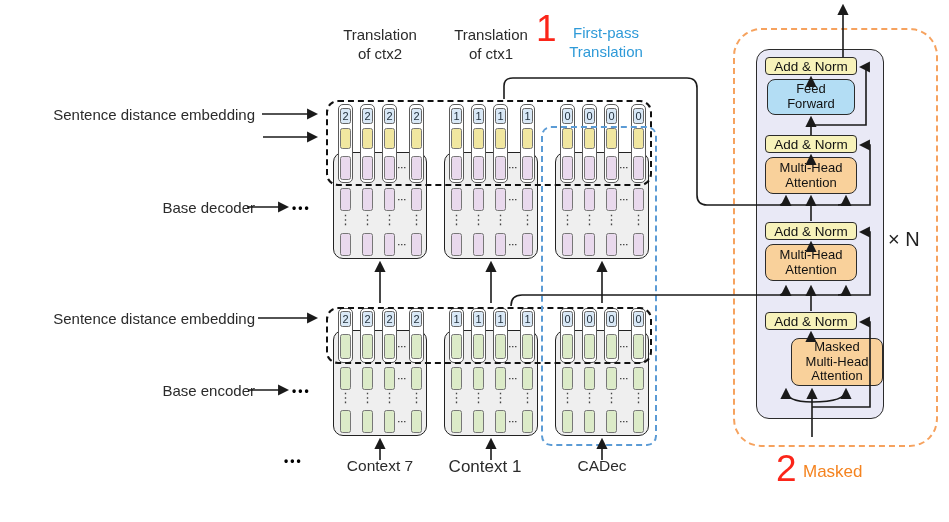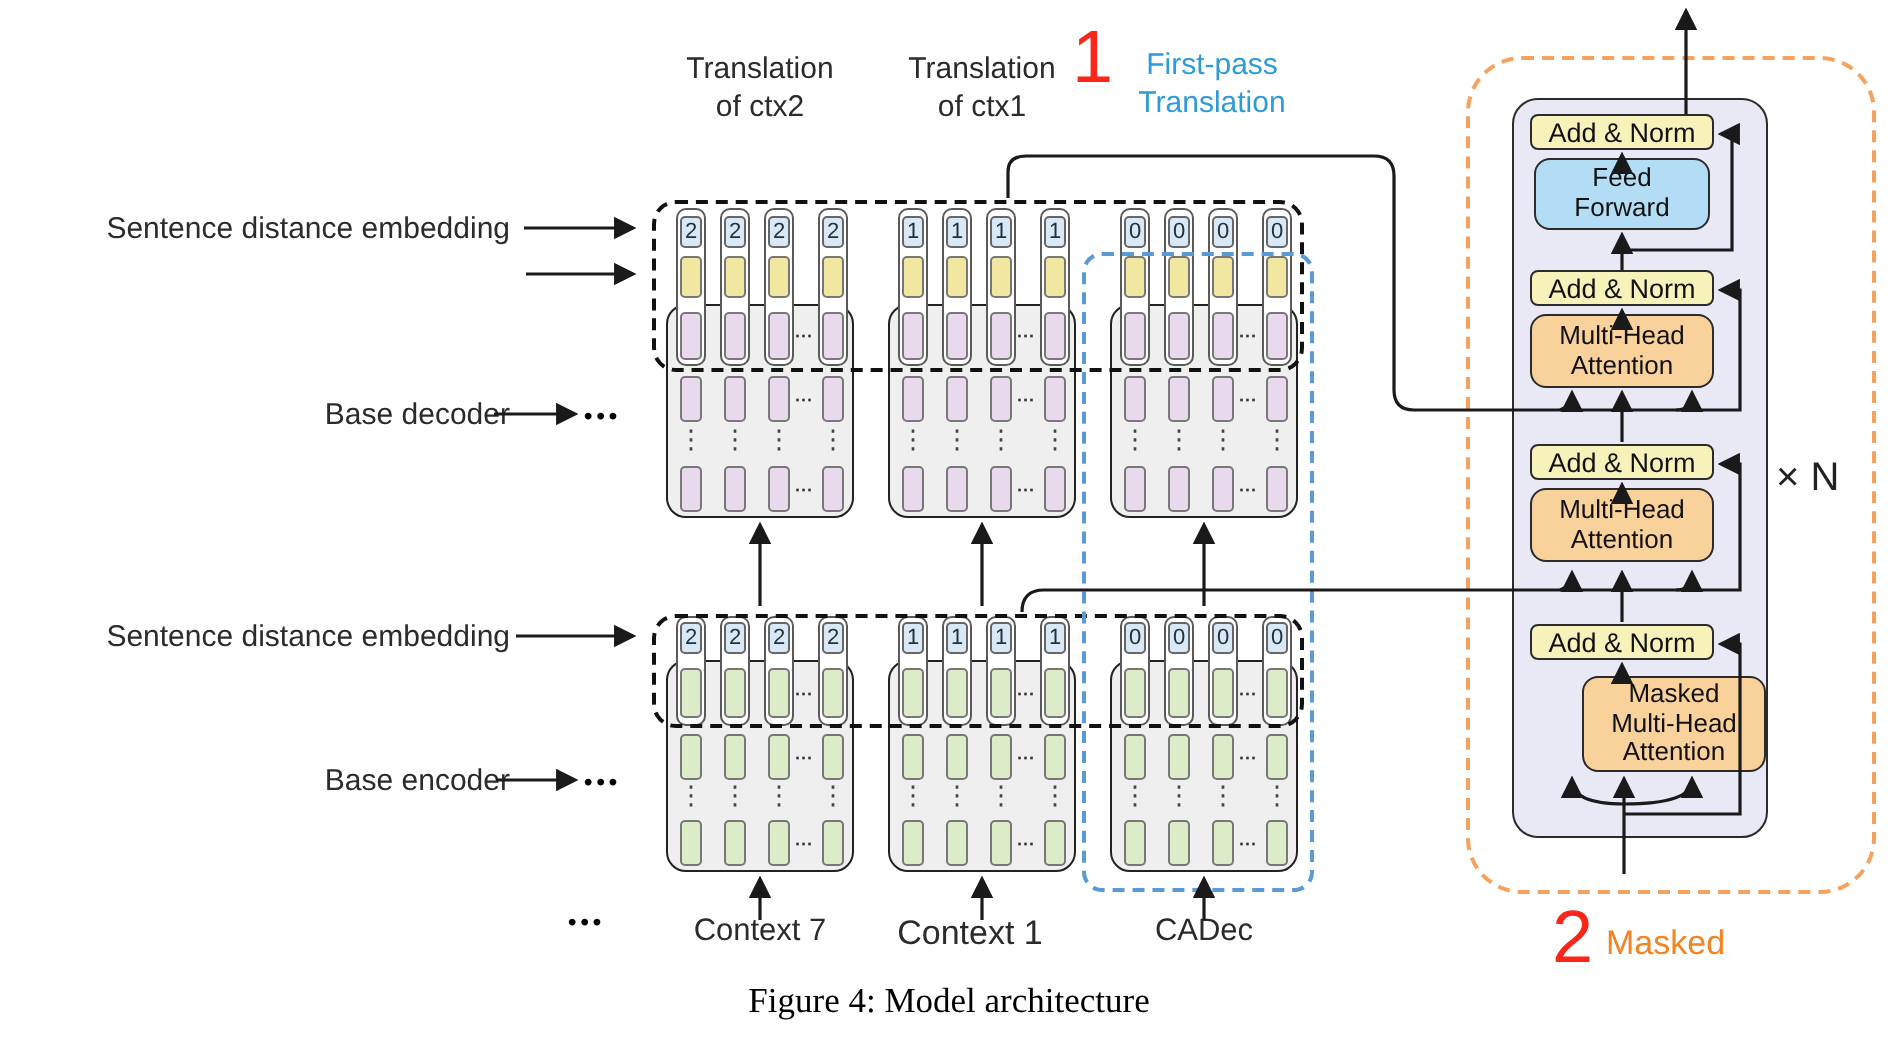--- a/index.html
+++ b/index.html
@@ -257,21 +257,20 @@
   <div class="lbl center pre" style="left:436px;top:26px;width:110px;">Translation
 of ctx1</div>
   <div class="bignum" style="left:536px;top:8px;">1</div>
   <div class="lbl center pre blue-lbl" style="left:556px;top:24px;width:100px;">First-pass
 Translation</div>
 
   <div class="dots" style="left:284px;top:454px;">•••</div>
   <div class="lbl center" style="left:330px;top:456px;width:100px;font-size:15.5px;">Context 7</div>
   <div class="lbl center" style="left:435px;top:456px;width:100px;font-size:17px;">Context 1</div>
   <div class="lbl center" style="left:552px;top:456px;width:100px;font-size:15.5px;">CADec</div>
-  <div class="caption center" style="left:237px;top:490px;width:475px;">Figure 4: Model architecture</div>
 
   <svg class="overlay" width="949" height="522" viewBox="0 0 949 522">
     <defs>
       <marker id="ah" viewBox="0 0 10 10" refX="8" refY="5" markerWidth="7" markerHeight="7" orient="auto">
         <path d="M0 0 L10 5 L0 10 z" fill="#1a1a1a"></path>
       </marker>
     </defs>
     <g stroke="#1a1a1a" stroke-width="1.6" fill="none">
 
       <path d="M262 114 H316" marker-end="url(#ah)"></path>

